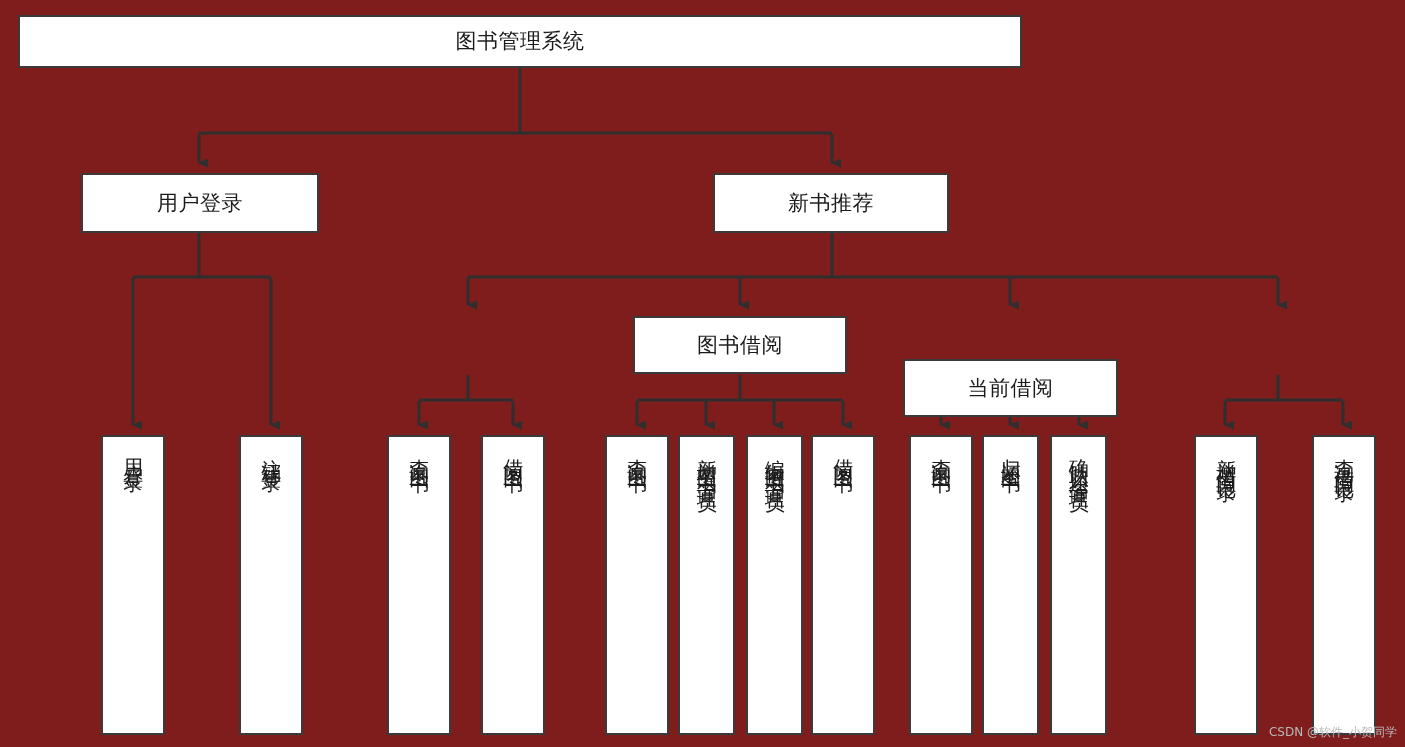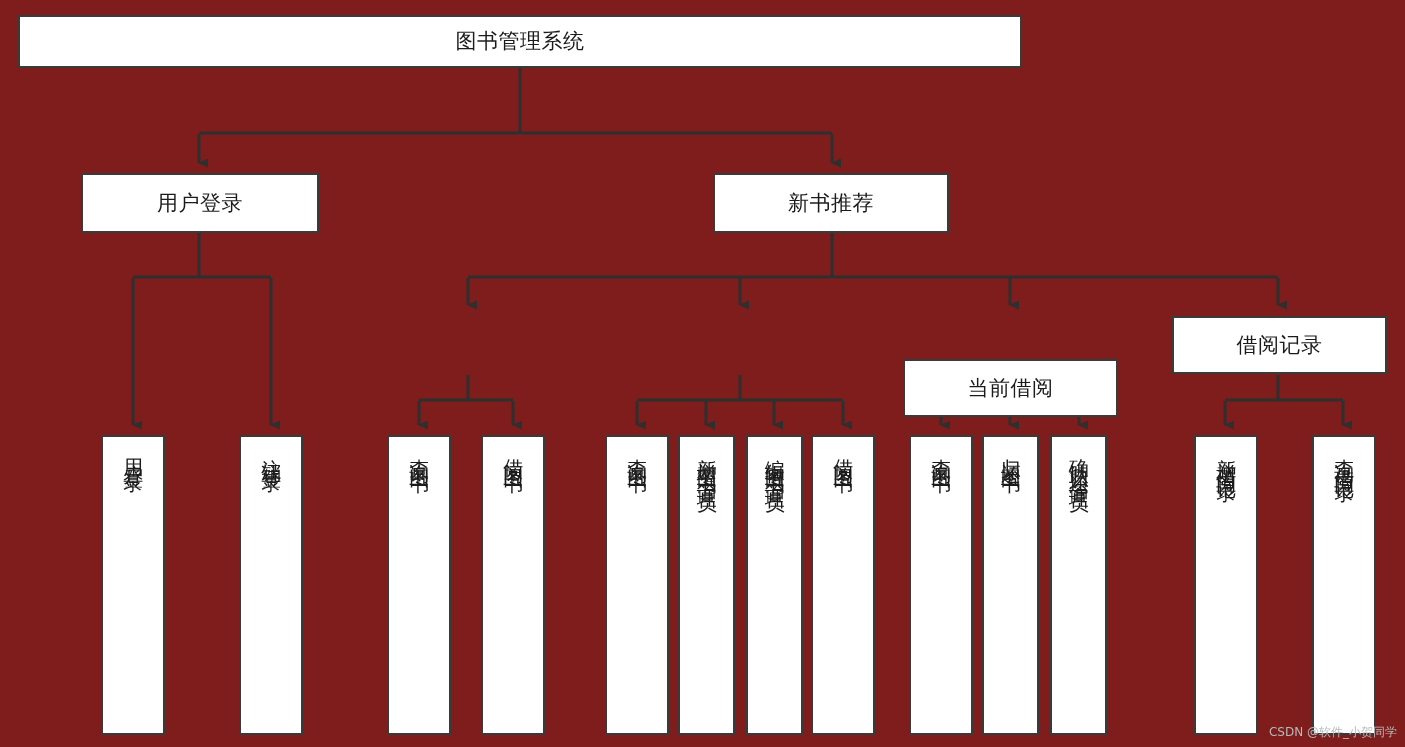--- a/index.html
+++ b/index.html
@@ -129,25 +129,25 @@
     <span class="lbl">图书管理系统</span>
   </div>
 
   <div class="node horiz" style="left:81px; top:173px; width:238px; height:60px;">
     <span class="lbl">用户登录</span>
   </div>
   <div class="node horiz" style="left:713px; top:173px; width:236px; height:60px;">
     <span class="lbl">新书推荐</span>
   </div>
 
+  <div class="node horiz" style="left:633px; top:316px; width:214px; height:58px;">
+    <span class="lbl">图书借阅</span>
+  </div>
   <div class="node horiz" style="left:903px; top:316px; width:215px; height:58px;margin-top:43px;">
     <span class="lbl">当前借阅</span>
-  </div>
-  <div class="node horiz" style="left:1172px; top:316px; width:215px; height:58px;">
-    <span class="lbl">借阅记录</span>
   </div>
 
   <div class="node vert" style="left:101px; top:435px; width:64px; height:300px;">
     <span class="lbl">用户登录</span>
   </div>
   <div class="node vert" style="left:239px; top:435px; width:64px; height:300px;">
     <span class="lbl">注销登录</span>
   </div>
 
   <div class="node vert" style="left:387px; top:435px; width:64px; height:300px;">

